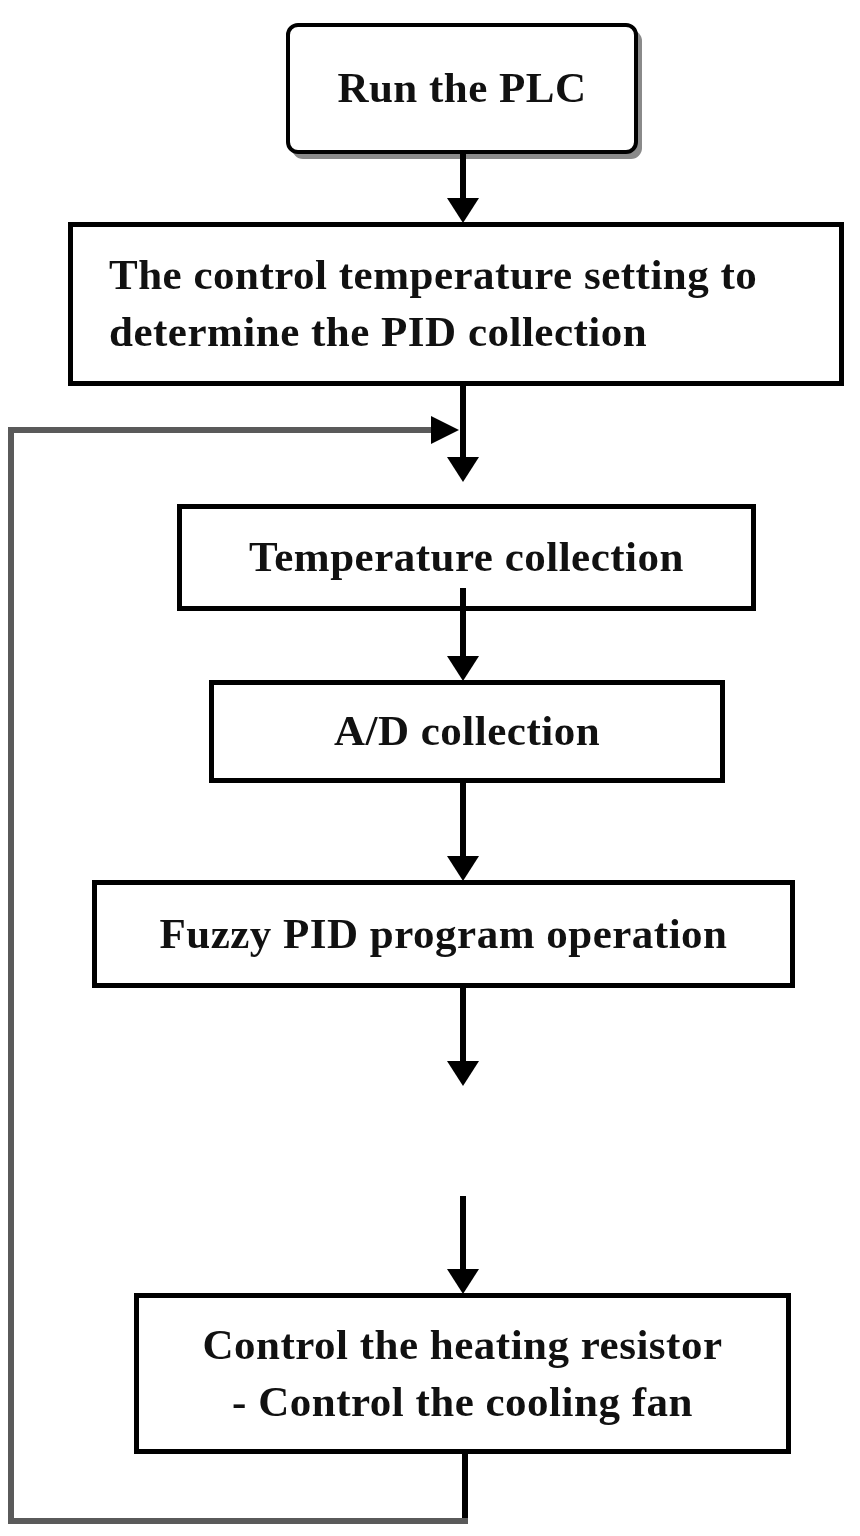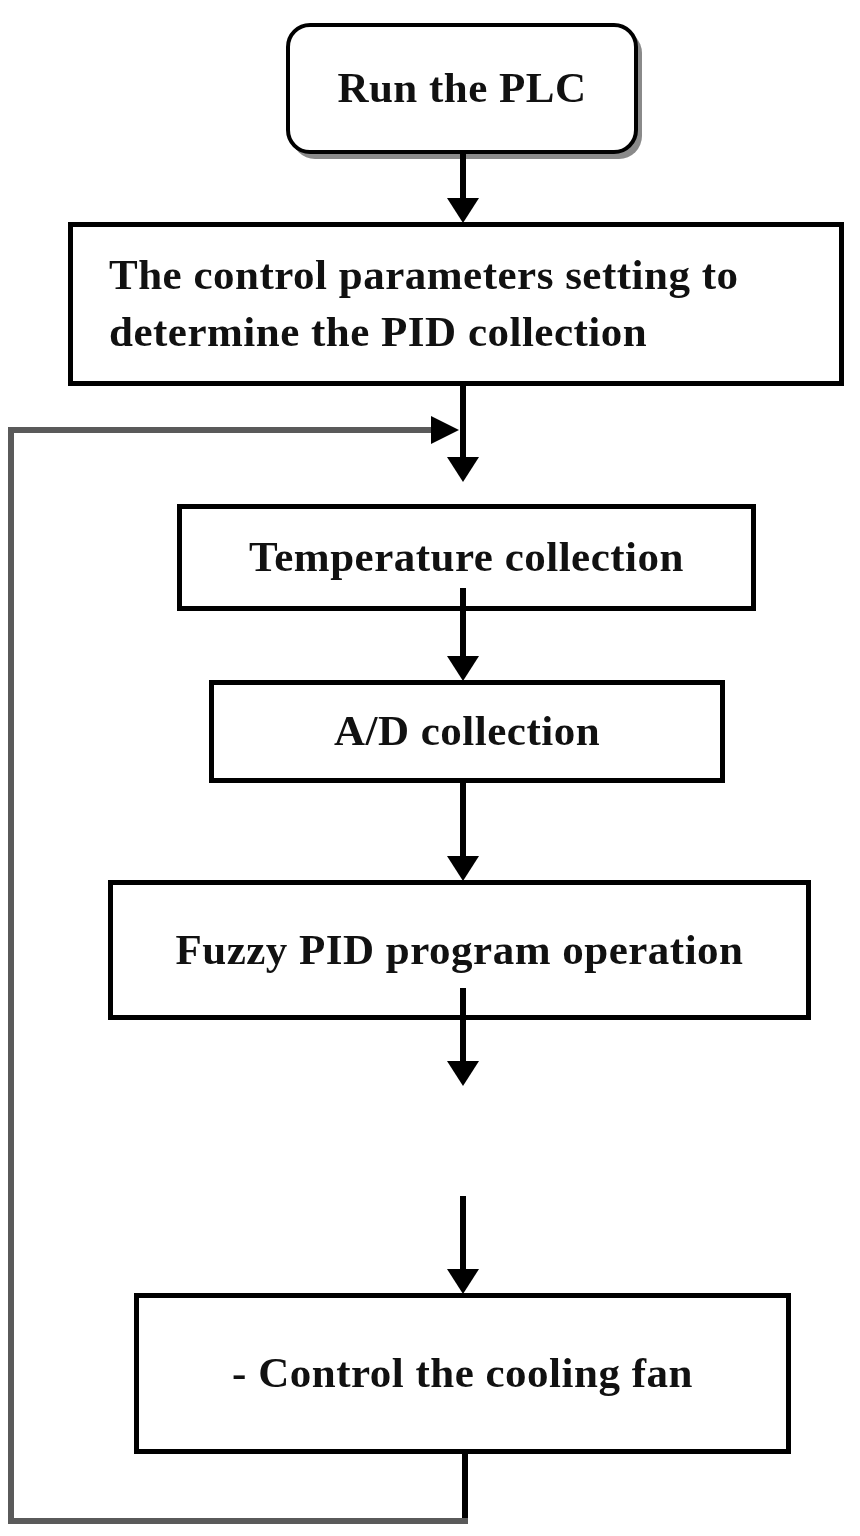--- a/index.html
+++ b/index.html
@@ -24,28 +24,28 @@
     justify-content:center;
     text-align:center;
     font-size:43px;
     line-height:1.32;
     letter-spacing:0.5px;
   }
   .node .line{white-space:nowrap;}
   
   #node-run{
     left:286px;top:23px;width:352px;height:131px;
-    border-width:4px;border-radius:24px;
+    border-width:4px;border-radius:12px;
     box-shadow:5px 6px 0 -1px #8a8a8a;
   }
   
   #node-setting{left:68px;top:222px;width:776px;height:164px;align-items:flex-start;text-align:left;padding-left:36px;}
   #node-collect{left:177px;top:504px;width:579px;height:107px;}
   #node-ad{left:209px;top:680px;width:516px;height:103px;}
-  #node-fuzzy{left:108px;top:880px;width:703px;height:140px;}
+  #node-fuzzy{left:92px;top:880px;width:703px;height:108px;}
   #node-display{left:92px;top:1085px;width:739px;height:111px;font-size:42px;}
   #node-control{left:134px;top:1293px;width:657px;height:161px;}
 
   
   .vline{position:absolute;width:6px;background:#000000;}
   .head-down{
     position:absolute;width:0;height:0;
     border-left:16px solid transparent;
     border-right:16px solid transparent;
     border-top:25px solid #000000;
@@ -86,38 +86,39 @@
 </head>
 <body>
 
 <div id="canvas">
 
   <div class="node" id="node-run">
     <div class="line">Run the PLC</div>
   </div>
 
   <div class="node" id="node-setting">
-    <div class="line">The control parameters setting to</div>
+    <div class="line">The control temperature setting to</div>
     <div class="line">determine the PID collection</div>
   </div>
 
   <div class="node" id="node-collect">
     <div class="line">Temperature collection</div>
   </div>
 
   <div class="node" id="node-ad">
     <div class="line">A/D collection</div>
   </div>
 
   <div class="node" id="node-fuzzy">
     <div class="line">Fuzzy PID program operation</div>
   </div>
 
 
   <div class="node" id="node-control">
+    <div class="line">Control the heating resistor</div>
     <div class="line">- Control the cooling fan</div>
   </div>
 
   <div class="vline" id="e1-line"></div>
   <div class="head-down" id="e1-head"></div>
 
   <div class="vline" id="e2-line"></div>
   <div class="head-down" id="e2-head"></div>
 
   <div class="vline" id="e3-line"></div>

